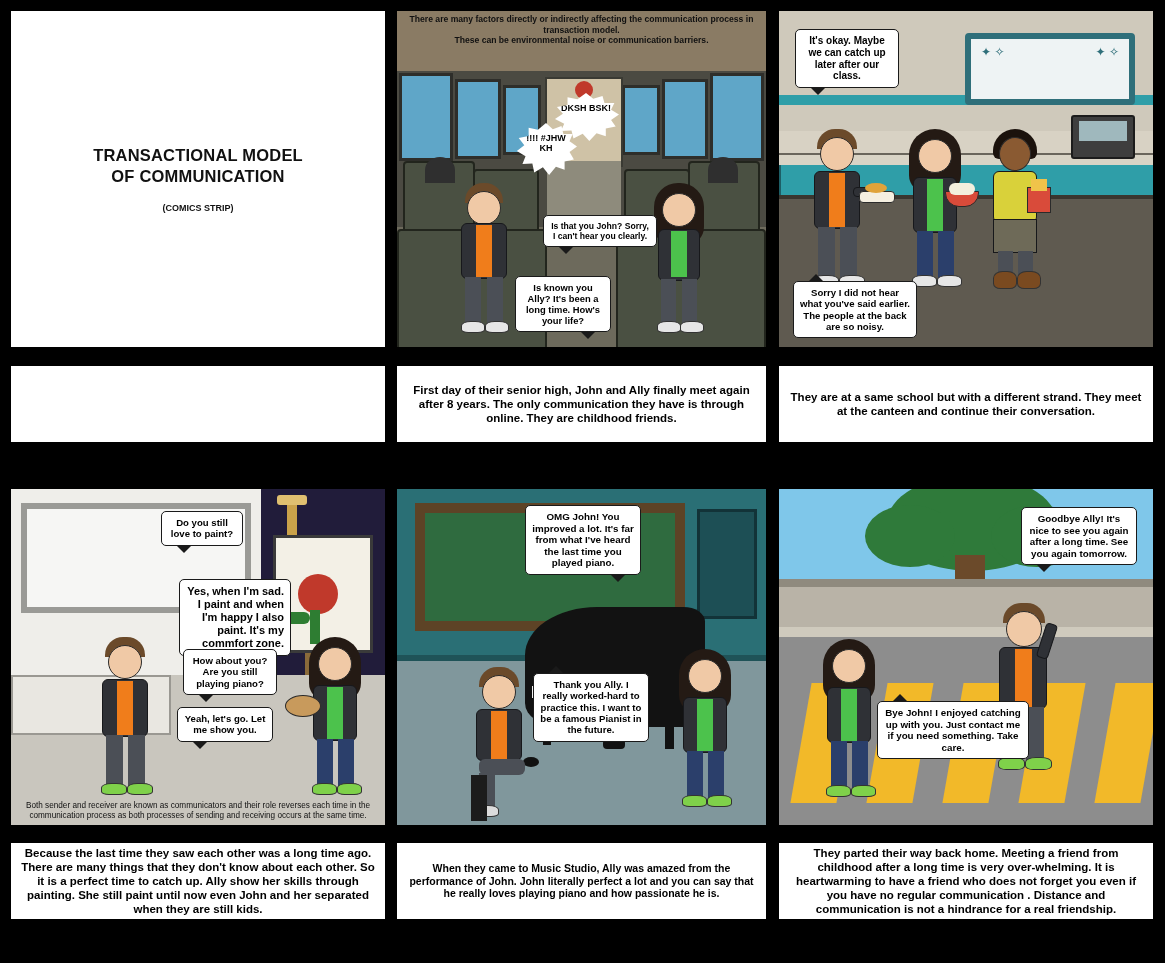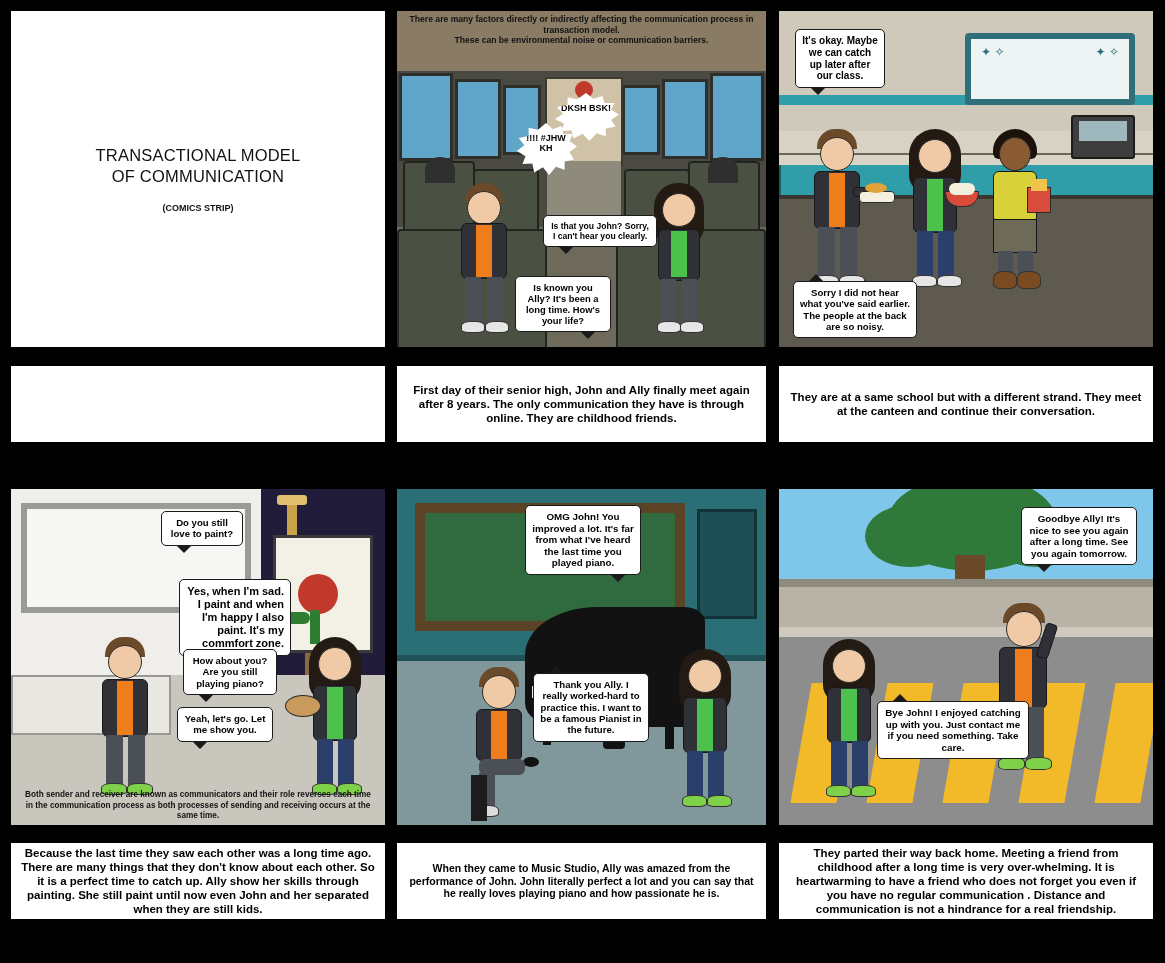--- a/index.html
+++ b/index.html
@@ -39,21 +39,21 @@
   }
   .caption-text.small { font-size: 10.5px; font-weight: bold; }
 
   
   .title-cell {
     display: flex; flex-direction: column;
     align-items: center; justify-content: center;
     text-align: center;
   }
   .title-main {
-    font-size: 16.5px; font-weight: normal; letter-spacing: .2px;
+    font-size: 16.5px; font-weight: bold; letter-spacing: .2px;
     color: #111; line-height: 1.3;
   }
   .title-sub { font-size: 9px; font-weight: bold; margin-top: 16px; color: #111; }
 
   
   .scene { position: absolute; inset: 0; overflow: hidden; }
   .abs { position: absolute; }
 
   
   .bubble {
@@ -99,21 +99,21 @@
   .note-top {
     position: absolute;
     left: 0; right: 0; top: 3px;
     font-size: 8.6px; font-weight: bold; text-align: center;
     color: #111; line-height: 1.25; z-index: 30;
     padding: 0 10px;
   }
   .note-bottom {
     position: absolute;
     left: 0; right: 0; bottom: 4px;
-    font-size: 8.2px; font-weight: bold; text-align: center;
+    font-size: 8.2px; font-weight: normal; text-align: center;
     color: #111; line-height: 1.25; z-index: 30;
     padding: 0 14px;
   }
 
   
   .char { position: absolute; z-index: 20; }
   .ch-head { position: absolute; border-radius: 50%; }
   .ch-hair { position: absolute; }
   .ch-body { position: absolute; }
   .ch-leg { position: absolute; }
@@ -279,21 +279,21 @@
         <div class="ch-body" style="left:14px; top:42px; width:44px; height:52px; background:#d9d13a; border:1.5px solid #17181b; border-radius:6px;"></div>
         <div class="ch-body" style="left:14px; top:90px; width:44px; height:34px; background:#6e6a58; border:1.5px solid #17181b;"></div>
         <div class="abs" style="left:48px; top:58px; width:24px; height:26px; background:#d94b3a; border:1.5px solid #2b2b2b;"></div>
         <div class="abs" style="left:52px; top:50px; width:16px; height:12px; background:#f0c34a;"></div>
         <div class="ch-leg" style="left:19px; top:122px; width:15px; height:28px; background:#4b4f56;"></div>
         <div class="ch-leg" style="left:39px; top:122px; width:15px; height:28px; background:#4b4f56;"></div>
         <div class="ch-shoe" style="left:14px; top:142px; width:24px; height:18px; background:#7a4a20; border:1.2px solid #333;"></div>
         <div class="ch-shoe" style="left:38px; top:142px; width:24px; height:18px; background:#7a4a20; border:1.2px solid #333;"></div>
       </div>
 
-      <div class="bubble tail-bl" style="left:16px; top:18px; width:90px; font-size:10px;">It's okay. Maybe we can catch up later after our class.</div>
+      <div class="bubble tail-bl" style="left:16px; top:18px; width:104px; font-size:10px;">It's okay. Maybe we can catch up later after our class.</div>
       <div class="bubble tail-tl" style="left:14px; top:270px; width:124px; font-size:9.6px;">Sorry I did not hear what you've said earlier. The people at the back are so noisy.</div>
     </div>
   </div>
 
   <div class="caption" style="left:10px; top:365px; width:376px; height:78px;">
     <div class="caption-text"></div>
   </div>
   <div class="caption" style="left:396px; top:365px; width:371px; height:78px;">
     <div class="caption-text">First day of their senior high, John and Ally finally meet again after 8 years. The only communication they have is through online. They are childhood friends.</div>
   </div>

